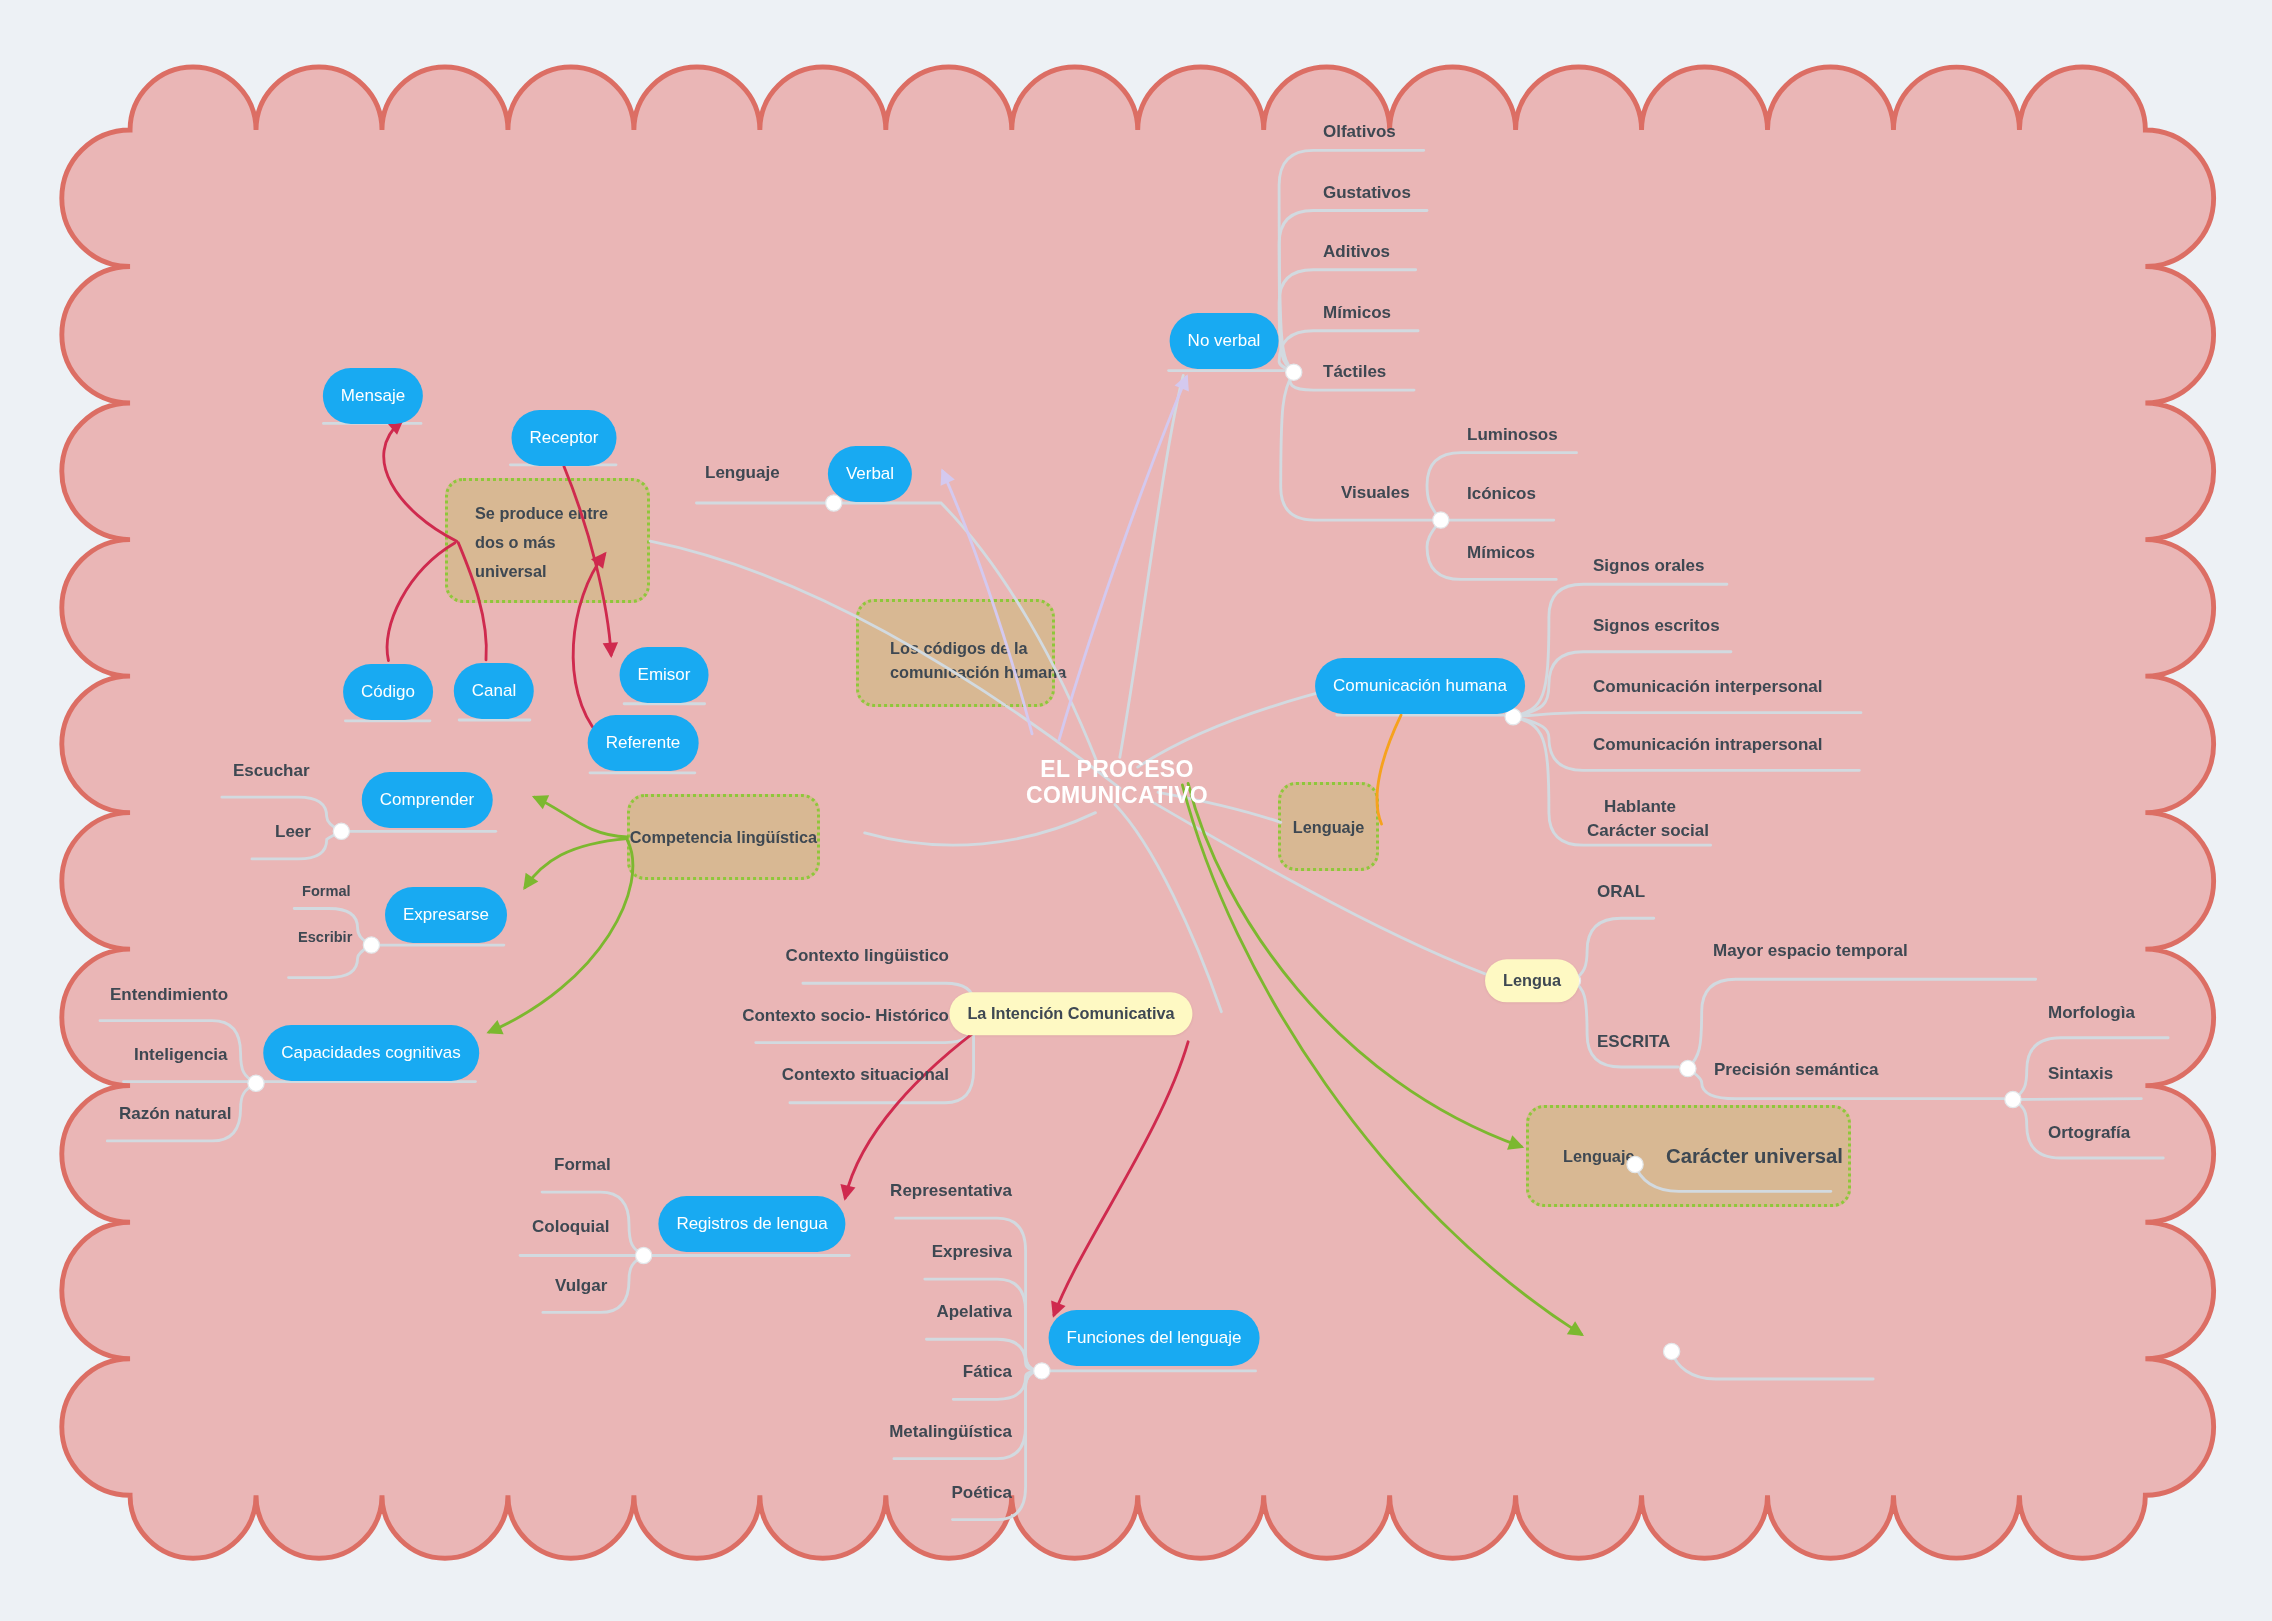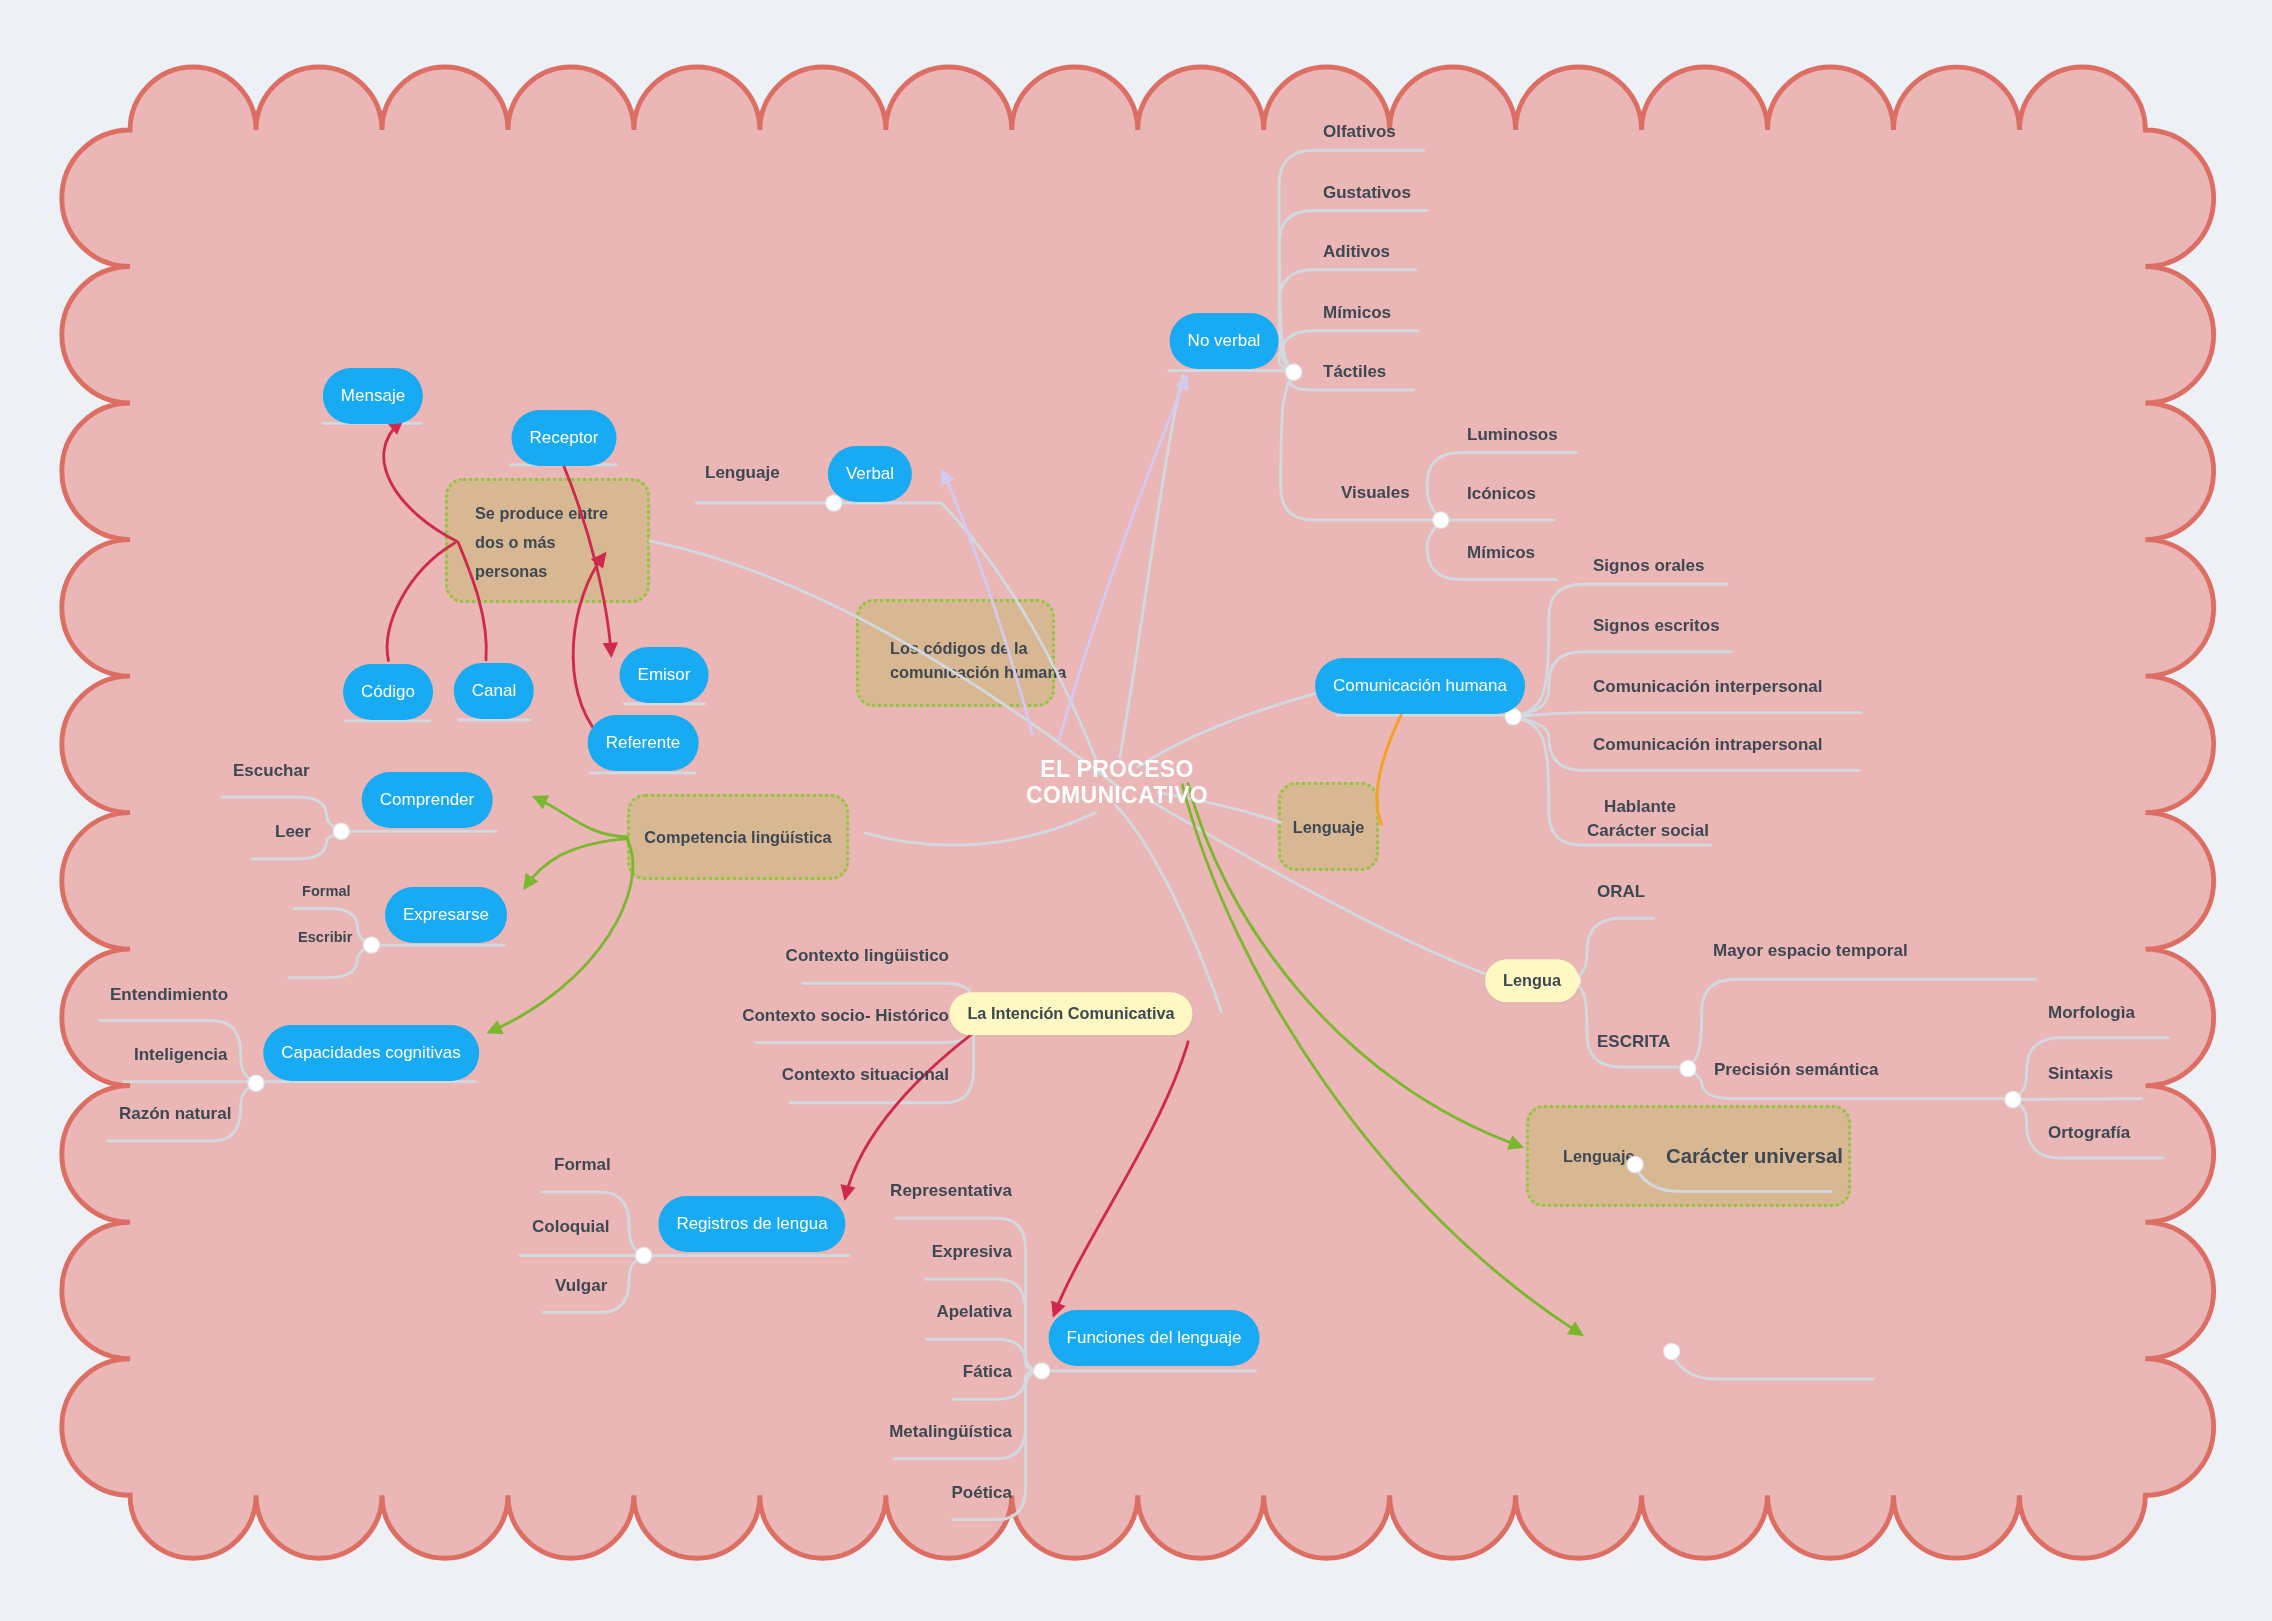--- a/index.html
+++ b/index.html
@@ -62,33 +62,33 @@
     a84,84 0 0 1 0,-168 a84,84 0 0 1 0,-168 a84,84 0 0 1 0,-168 a84,84 0 0 1 0,-168 a84,84 0 0 1 0,-168
     a84,84 0 0 1 0,-168 a84,84 0 0 1 0,-168 a84,84 0 0 1 0,-168 a84,84 0 0 1 0,-168 a84,84 0 0 1 0,-168
     Z"></path>
 </svg>
 
 <div class="layer tanlayer">
   <div class="tan" style="left:445px;top:478px;width:205px;height:125px;">
     <div class="inner" style="left:27px;top:18px;font-size:16.3px;line-height:29px;">
       <div>Se produce entre</div>
       <div>dos o más</div>
-      <div>personas</div>
+      <div>universal</div>
     </div>
   </div>
   <div class="tan" style="left:856px;top:599px;width:199px;height:108px;">
     <div class="inner" style="left:31px;top:35px;font-size:16.3px;line-height:23.6px;">
       <div>Los códigos de la</div>
       <div>comunicación humana</div>
     </div>
   </div>
   <div class="tan" style="left:1278px;top:782px;width:101px;height:89px;">
     <div class="inner" style="left:50%;top:50%;transform:translate(-50%,-50%);font-size:16.3px;">Lenguaje</div>
   </div>
-  <div class="tan" style="left:627px;top:794px;width:222px;height:86px;">
+  <div class="tan" style="left:627px;top:794px;width:193px;height:86px;">
     <div class="inner" style="left:50%;top:50%;transform:translate(-50%,-50%);font-size:16.3px;">Competencia lingüística</div>
   </div>
   <div class="tan" style="left:1526px;top:1105px;width:325px;height:102px;">
     <div class="inner" style="left:34px;top:50%;transform:translateY(-50%);font-size:16.3px;">Lenguaje</div>
     <div class="inner" style="left:137px;top:50%;transform:translateY(-50%);font-size:20.3px;">Carácter universal</div>
   </div>
 </div>
 
 <svg class="layer wires" viewBox="0 0 2797 1996">
   <defs>

